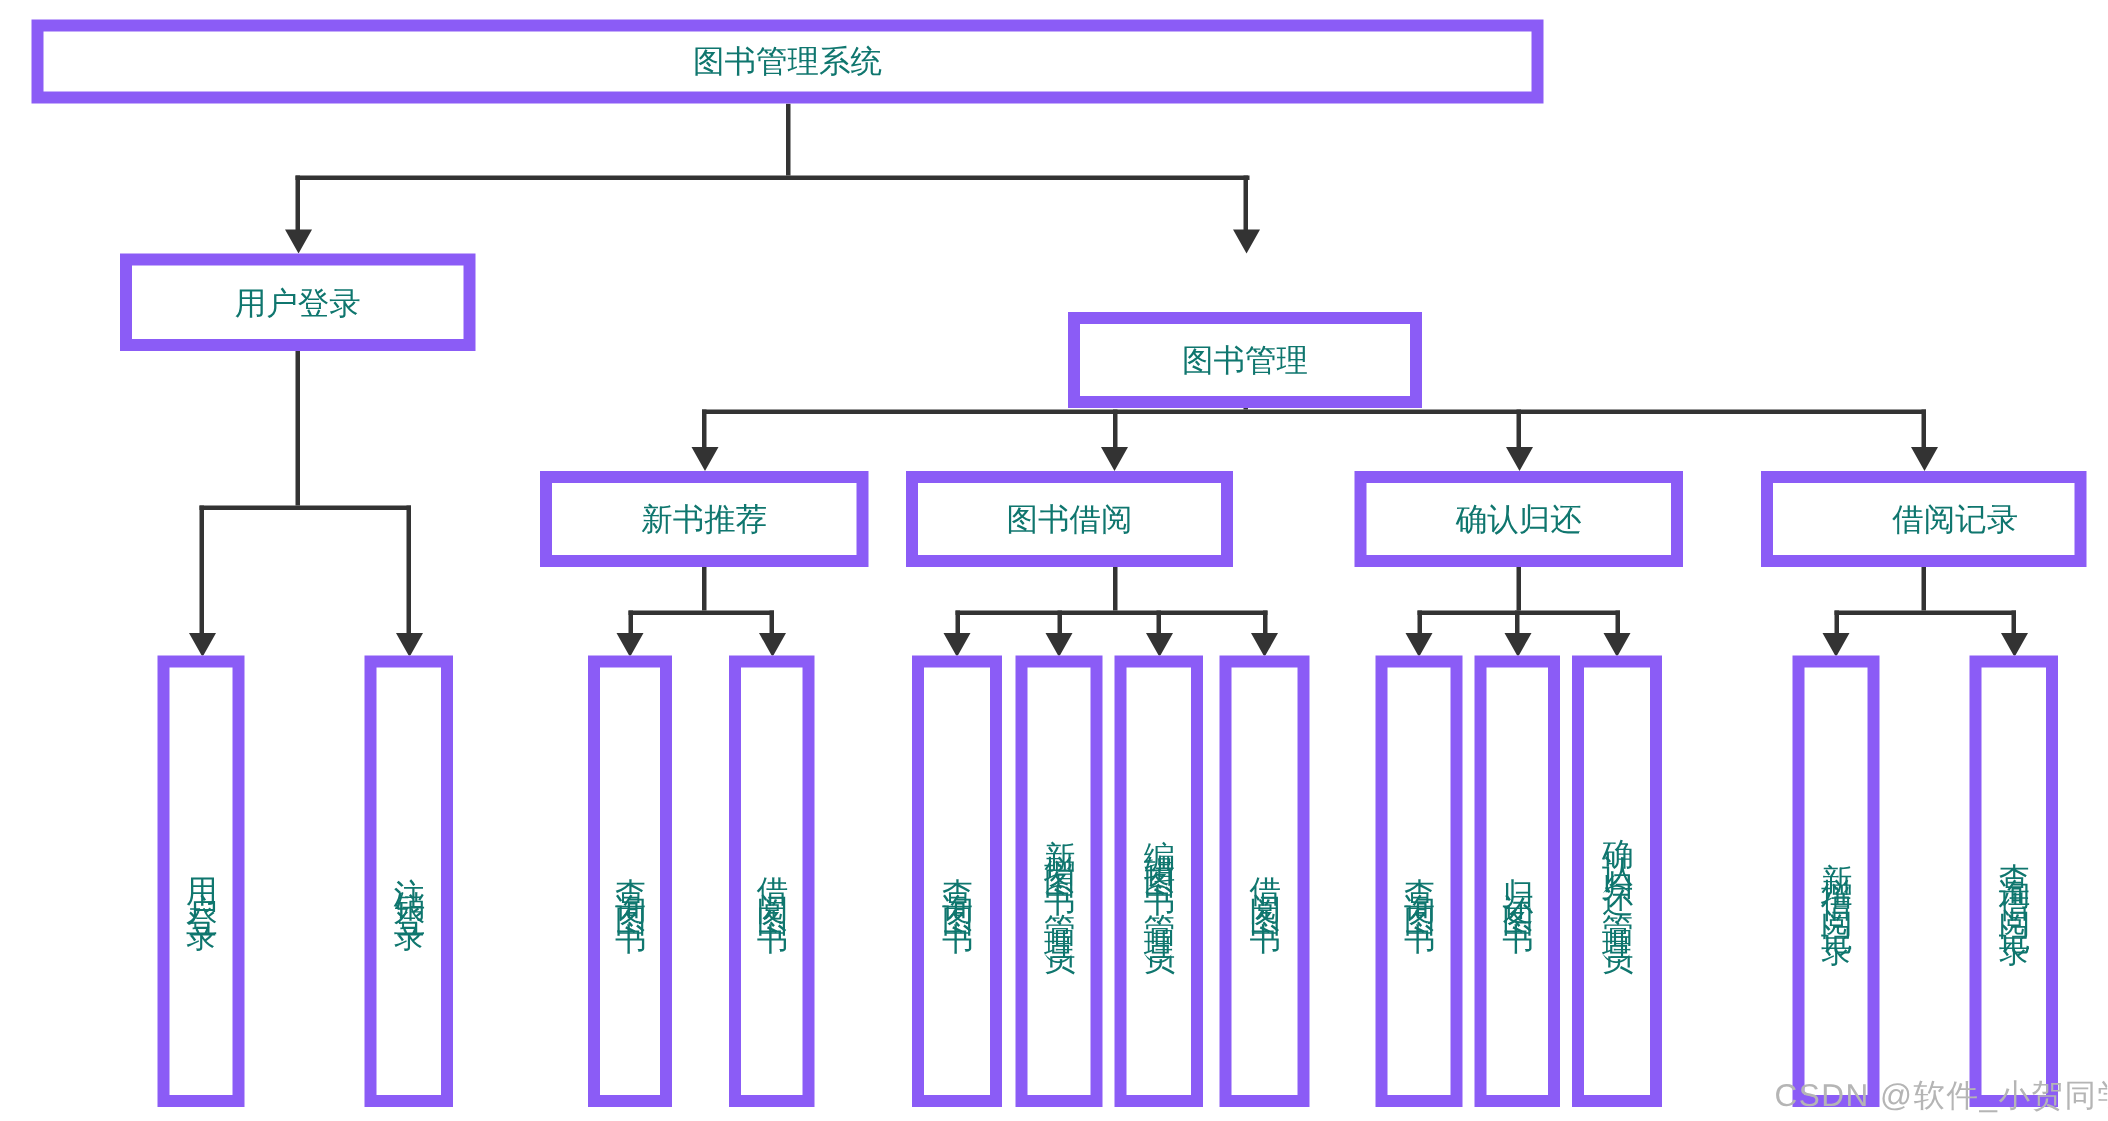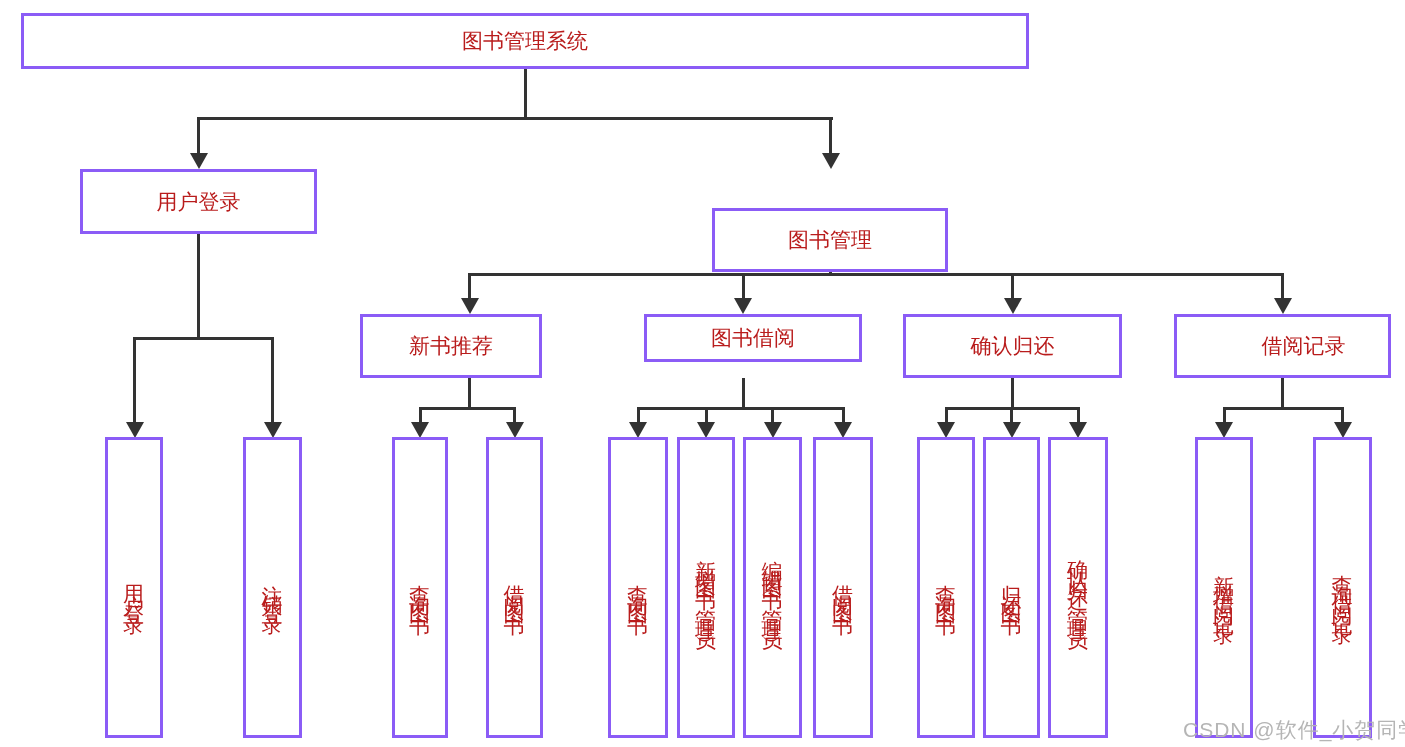--- a/index.html
+++ b/index.html
@@ -1,23 +1,23 @@
 <!DOCTYPE html>
 <html><head>
 <meta charset="utf-8">
 <style>
   html,body{margin:0;padding:0;background:#ffffff;}
   #canvas{
     position:relative;width:1405px;height:747px;background:#ffffff;overflow:hidden;
     font-family:"Liberation Sans",sans-serif;color:#2e2e2e;
   }
   .box{
-    position:absolute;background:#ffffff;border:3px solid #8b5cf6;box-sizing:border-box;
+    position:absolute;background:#ffffff;border:8px solid #8b5cf6;box-sizing:border-box;
     display:flex;align-items:center;justify-content:center;
-    font-size:21px;color:#b91c1c;z-index:2;white-space:nowrap;
+    font-size:21px;color:#0f766e;z-index:2;white-space:nowrap;
   }
   .vbox{
     writing-mode:vertical-rl;letter-spacing:10px;font-size:21px;line-height:1;
     white-space:normal;
   }
   .vl,.hl{position:absolute;background:#333333;z-index:1;}
   .arr{
     position:absolute;width:0;height:0;z-index:1;
     border-left:9px solid transparent;border-right:9px solid transparent;
     border-top:16px solid #333333;
@@ -30,22 +30,22 @@
 </head>
 <body>
 
 <div id="canvas">
 
   <div class="box" style="left:21px;top:13px;width:1008px;height:56px;">图书管理系统</div>
 
   <div class="box" style="left:80px;top:169px;width:237px;height:65px;">用户登录</div>
   <div class="box" style="left:712px;top:169px;width:236px;height:64px;margin-top:39px;">图书管理</div>
 
-  <div class="box" style="left:360px;top:314px;width:182px;height:64px;">新书推荐</div>
-  <div class="box" style="left:644px;top:314px;width:218px;height:48px;">图书借阅</div>
+  <div class="box" style="left:360px;top:314px;width:219px;height:64px;">新书推荐</div>
+  <div class="box" style="left:604px;top:314px;width:218px;height:64px;">图书借阅</div>
   <div class="box" style="left:903px;top:314px;width:219px;height:64px;">确认归还</div>
   <div class="box" style="left:1174px;top:314px;width:217px;height:64px;padding-left:42px;">借阅记录</div>
 
   <div class="box vbox" style="left:105px;top:437px;width:58px;height:301px;">用户登录</div>
   <div class="box vbox" style="left:243px;top:437px;width:59px;height:301px;">注销登录</div>
 
   <div class="box vbox" style="left:392px;top:437px;width:56px;height:301px;">查询图书</div>
   <div class="box vbox" style="left:486px;top:437px;width:57px;height:301px;">借阅图书</div>
 
   <div class="box vbox" style="left:608px;top:437px;width:60px;height:301px;">查询图书</div>

